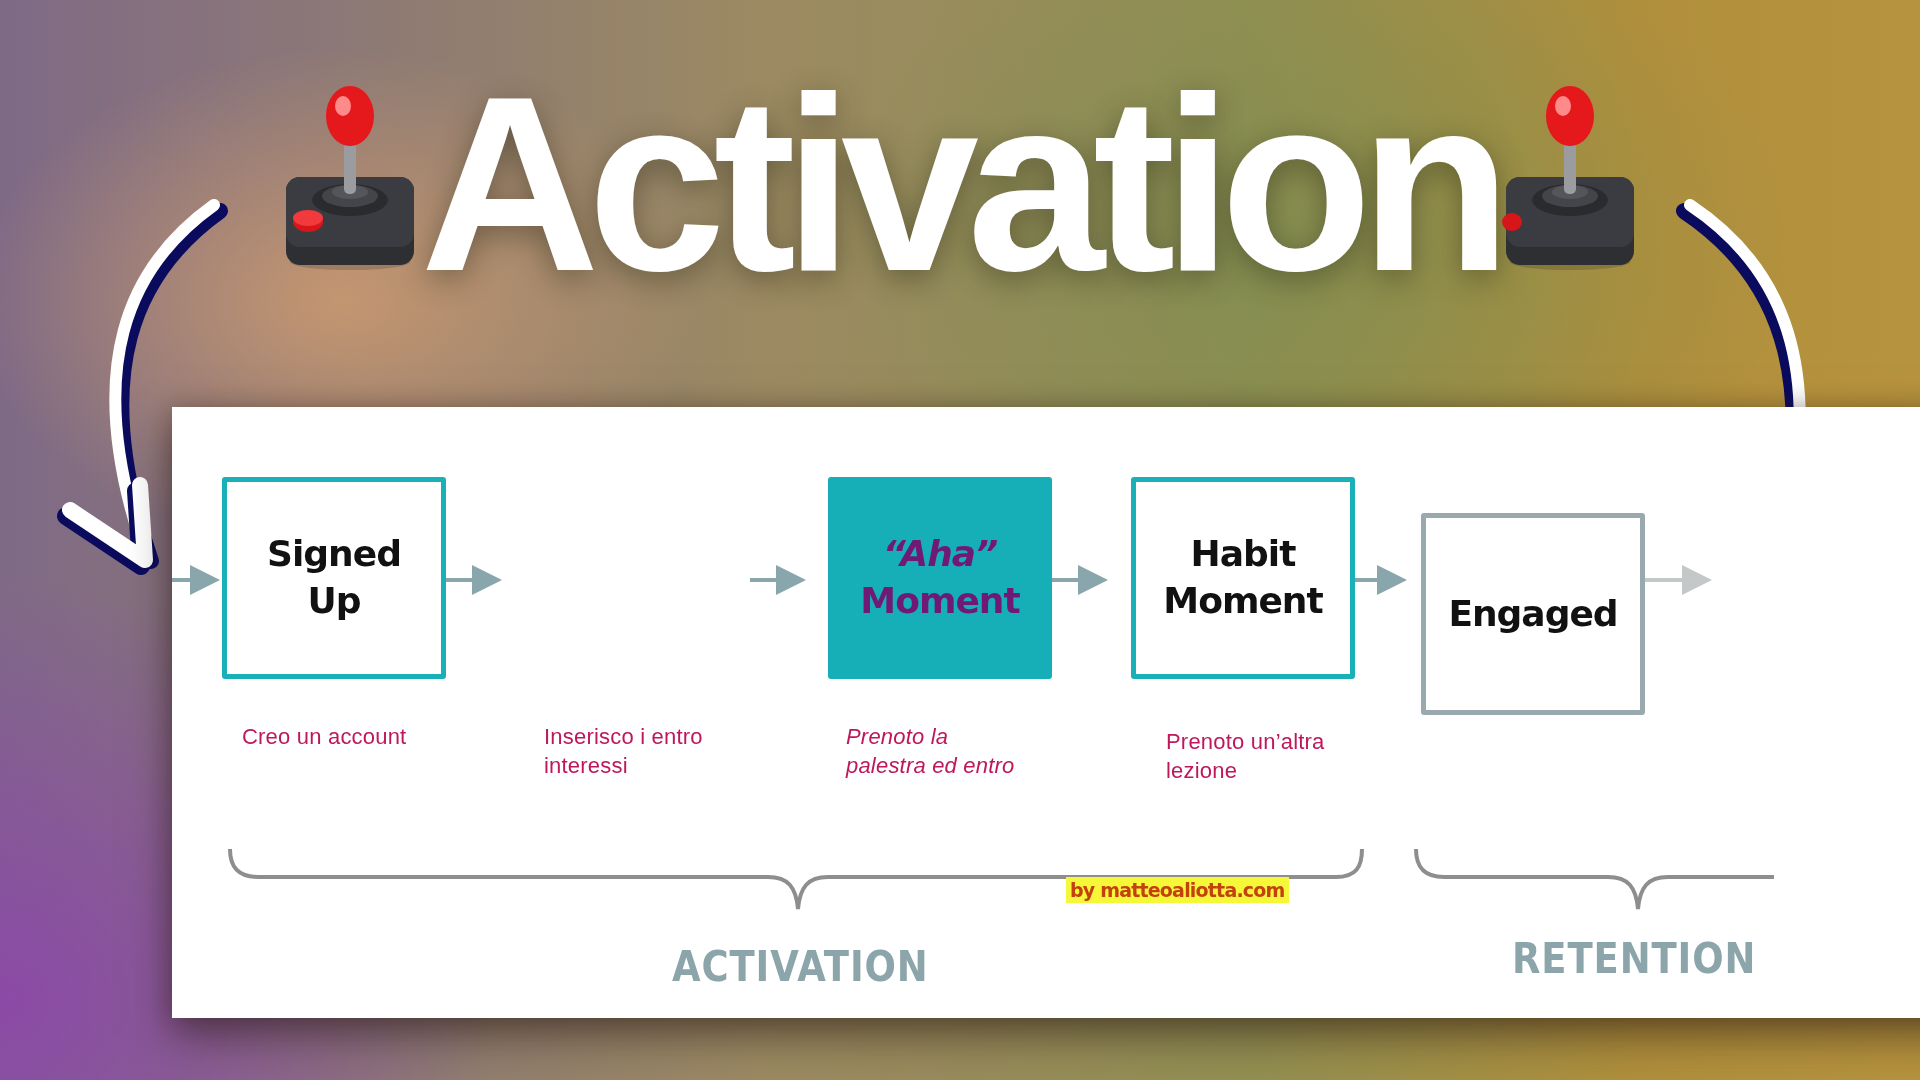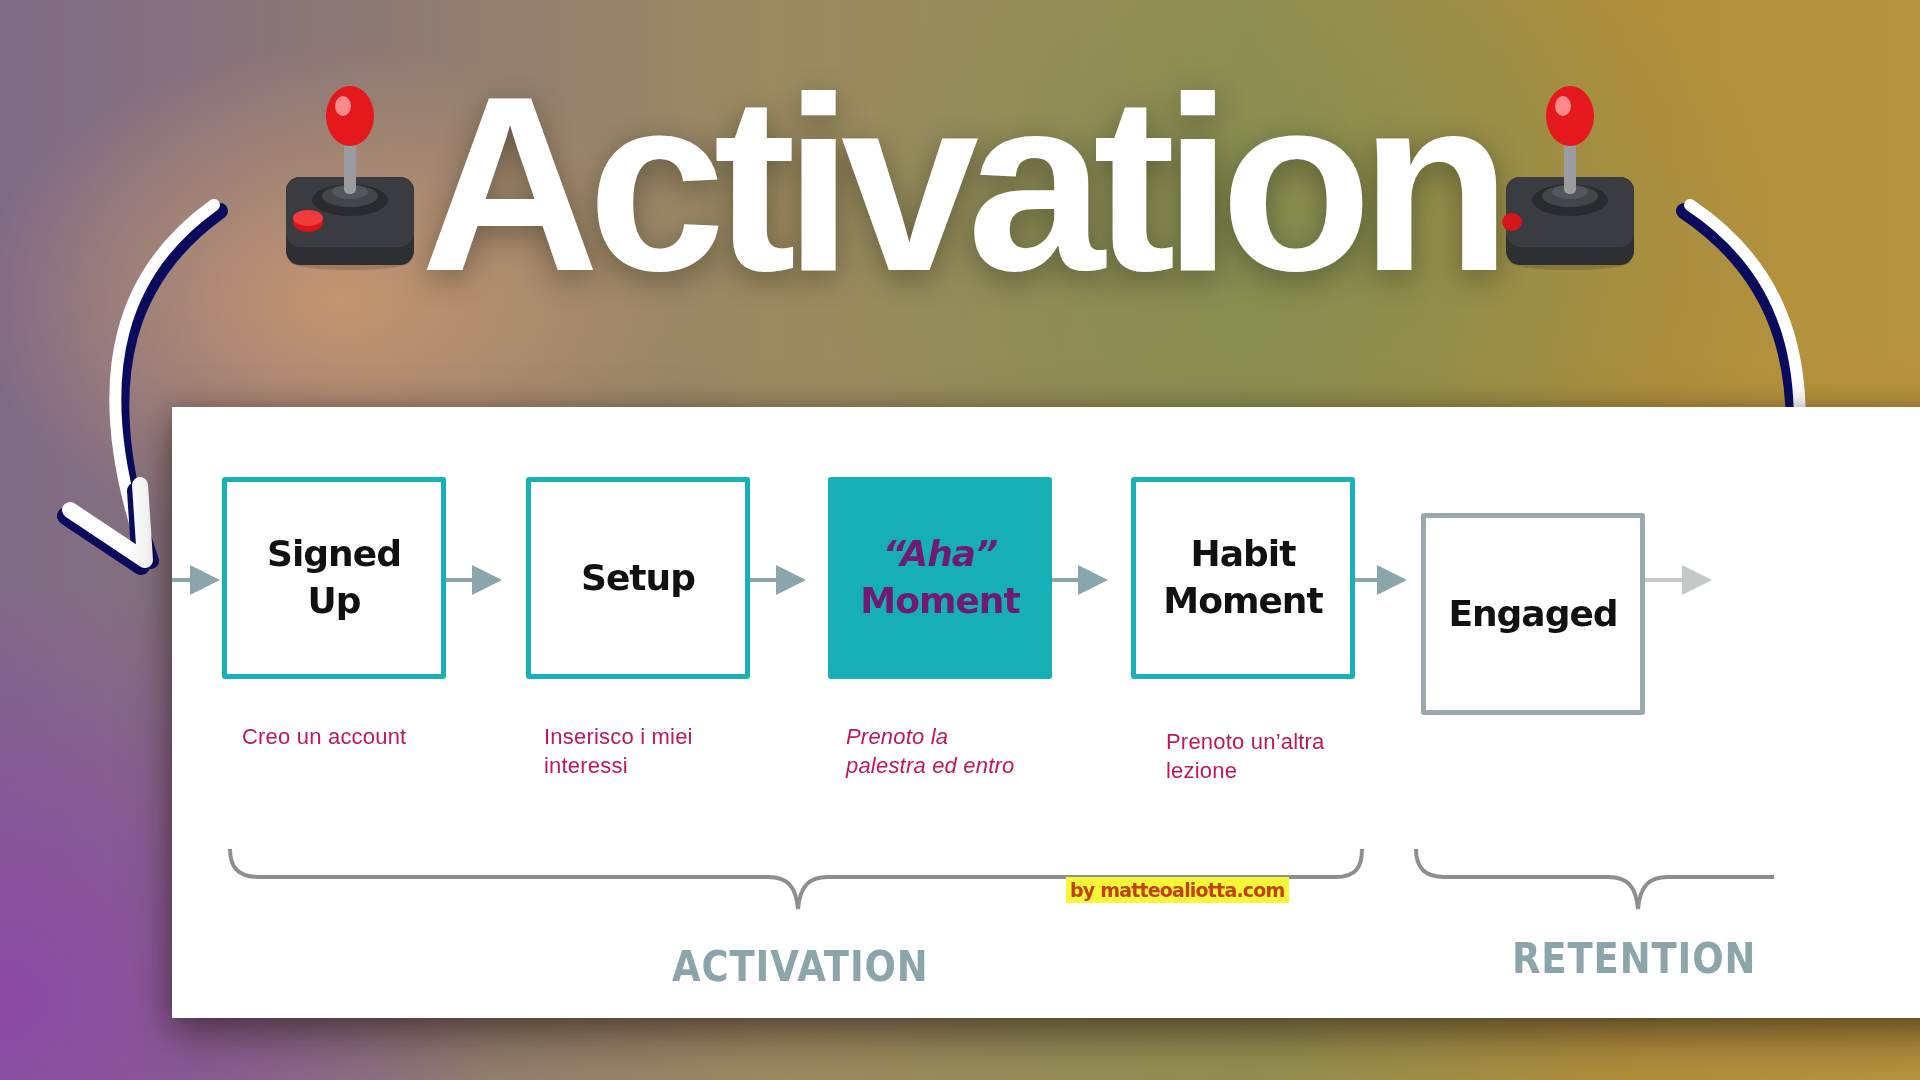--- a/index.html
+++ b/index.html
@@ -126,25 +126,20 @@
 
   <div class="stage" style="left:50px;">
     <div class="inner">
       <span>Signed</span>
       <span>Up</span>
     </div>
   </div>
   <div class="connector" style="left:274px; width:30px;"></div>
   <div class="arrowhead" style="left:300px; top:158px;"></div>
 
-  <div class="stage" style="left:354px;">
-    <div class="inner">
-      <span>Setup</span>
-    </div>
-  </div>
   <div class="connector" style="left:578px; width:30px;"></div>
   <div class="arrowhead" style="left:604px; top:158px;"></div>
 
   <div class="stage filled" style="left:656px;">
     <div class="inner">
       <span class="italic">“Aha”</span>
       <span>Moment</span>
     </div>
   </div>
   <div class="connector" style="left:880px; width:30px;"></div>
@@ -164,21 +159,21 @@
       <span>Engaged</span>
     </div>
   </div>
   <div class="connector light" style="left:1473px; width:40px;"></div>
   <div class="arrowhead light" style="left:1510px; top:158px;"></div>
 
   <div class="desc" style="left:70px;">
     <div>Creo un account</div>
   </div>
   <div class="desc" style="left:372px;">
-    <div>Inserisco i miei</div>
+    <div>Inserisco i entro</div>
     <div>interessi</div>
   </div>
   <div class="desc" style="left:674px;font-style:italic;">
     <div>Prenoto la</div>
     <div>palestra ed entro</div>
   </div>
   <div class="desc" style="left:974px; top:320px;margin-left:20px;">
     <div>Prenoto un’altra</div>
     <div>lezione</div>
   </div>

